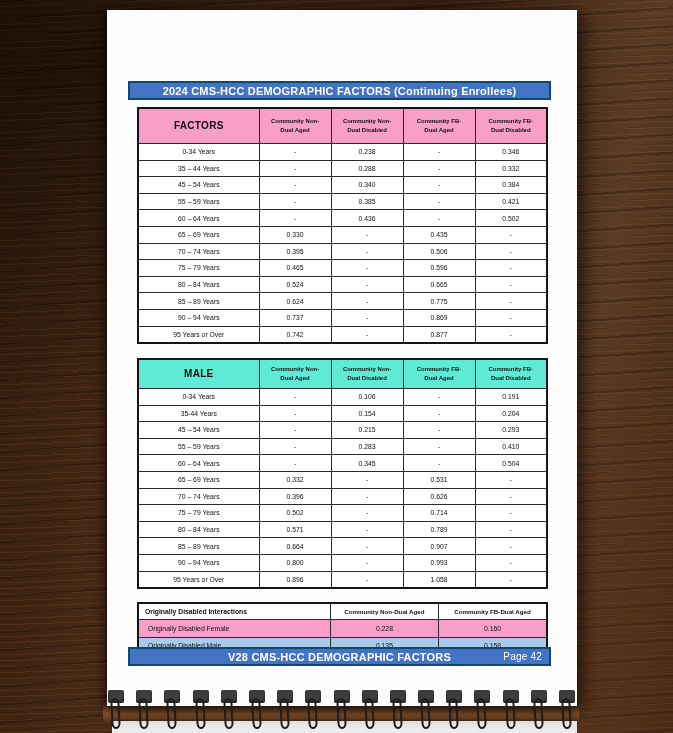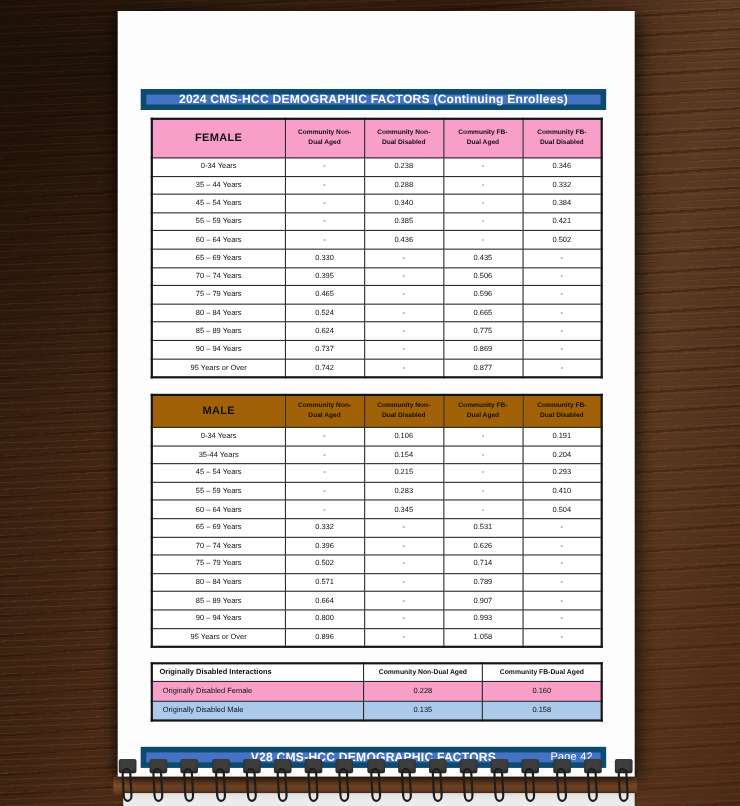--- a/index.html
+++ b/index.html
@@ -29,40 +29,40 @@
     background:#ececec;box-shadow:0 -1px 2px rgba(0,0,0,.35);
   }
   
   .page{
     position:absolute;left:107px;top:10px;width:470px;height:696px;z-index:3;
     background:#fdfdfd;
     box-shadow:-4px 3px 9px rgba(0,0,0,.45), 7px 5px 16px rgba(0,0,0,.55);
   }
   .banner{
     position:absolute;left:21px;width:423px;height:19px;box-sizing:border-box;
-    background:#4472C4;border:5px solid #0c4a6e;
+    background:#4472C4;border:2px solid #0c4a6e;
     color:#fff;font-weight:bold;font-size:11px;letter-spacing:.2px;
     display:flex;align-items:center;justify-content:center;
   }
   .title-banner{top:71px;}
-  .footer-banner{top:669px;}
+  .footer-banner{top:637px;}
   .page-number{position:absolute;right:7px;top:0;height:100%;display:flex;align-items:center;font-size:10px;font-weight:normal;}
   
   table.factors{
     position:absolute;left:30px;width:411px;border-collapse:collapse;table-layout:fixed;
     background:#fff;border:2px solid #151515;
   }
   table.factors th,table.factors td{border:1px solid #2b2b2b;padding:0;text-align:center;color:#101010;}
   table.factors col.c0{width:29.6%;}
   table.factors thead th{font-size:6px;font-weight:bold;line-height:1.45;padding:2px 7px;}
   table.factors thead th.sex{font-size:10px;letter-spacing:.3px;}
   table.female{top:97px;}
   table.female thead th{height:30px;background:#F79FC8;}
   table.male{top:348px;}
-  table.male thead th{height:24px;background:#a16207;}
+  table.male thead th{height:24px;background:#5eead4;}
   table.factors tbody td{font-size:6.8px;height:15.6px;}
   
   table.interactions{
     position:absolute;left:30px;top:592px;width:411px;border-collapse:collapse;table-layout:fixed;
     background:#fff;border:2px solid #151515;
   }
   table.interactions th,table.interactions td{border:1px solid #2b2b2b;padding:0;text-align:center;color:#101010;}
   table.interactions col.c0{width:47%;}
   table.interactions thead th{background:#fff;font-size:6.2px;font-weight:bold;height:15px;}
   table.interactions thead th.title-cell{text-align:left;padding-left:6px;font-size:6.8px;}
@@ -101,21 +101,21 @@
   <table class="factors female">
     <colgroup>
         <col class="c0">
         <col>
         <col>
         <col>
         <col>
       </colgroup>
     <thead>
       <tr>
-        <th class="sex">FEMALE</th>
+        <th class="sex">FACTORS</th>
         <th>Community Non-Dual Aged</th>
         <th>Community Non-Dual Disabled</th>
         <th>Community FB-Dual Aged</th>
         <th>Community FB-Dual Disabled</th>
       </tr>
     </thead>
     <tbody>
         <tr>
           <td>0-34 Years</td>
           <td>-</td>

